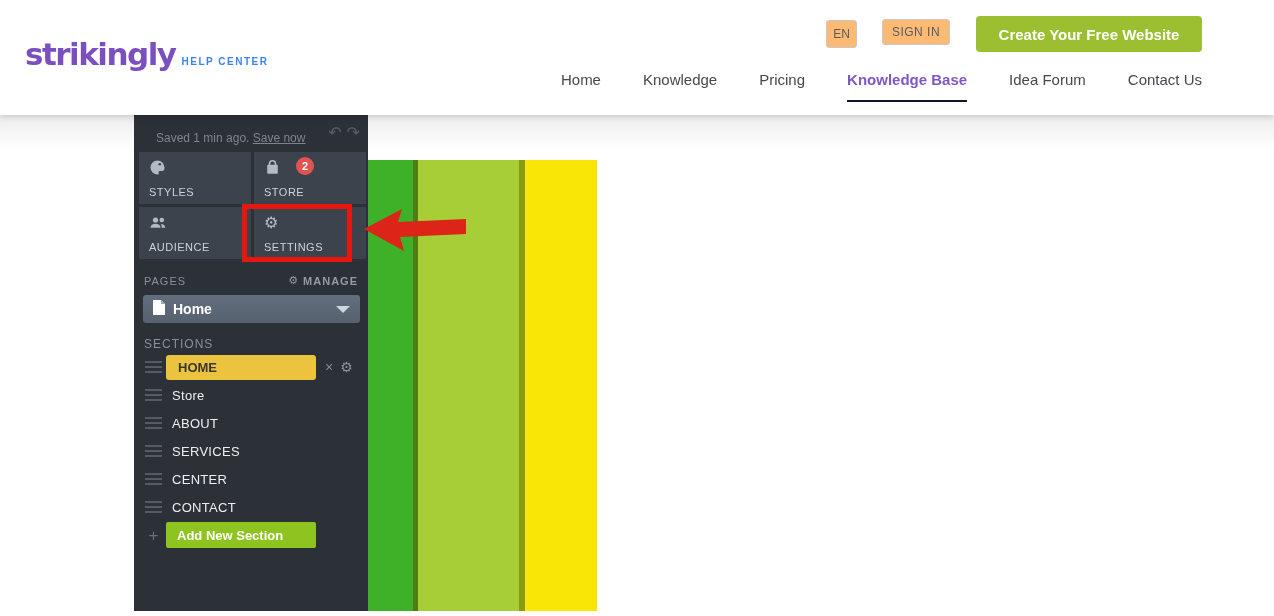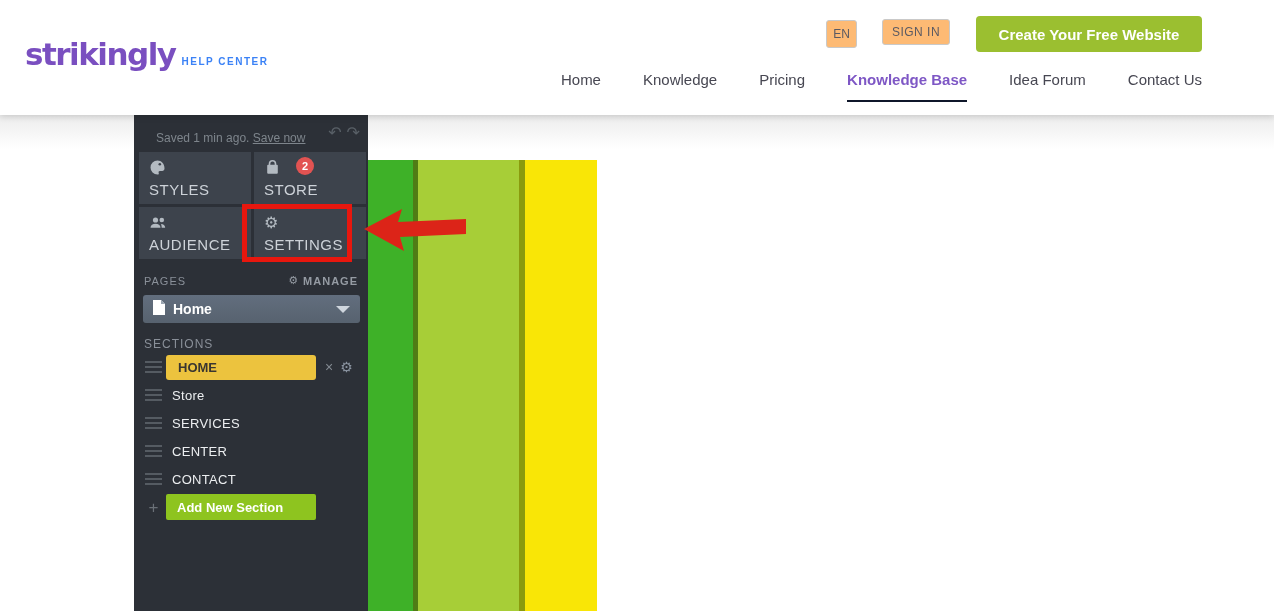--- a/index.html
+++ b/index.html
@@ -48,21 +48,21 @@
   .save-now { text-decoration:underline; cursor:pointer; color:#7e858c; }
   .undoredo { position:absolute; right:8px; top:8px; font-family:"DejaVu Sans",sans-serif;
               font-size:16px; color:#596067; display:flex; gap:5px; }
   .undoredo span { cursor:pointer; }
 
   .tiles { position:absolute; left:5px; top:37px; display:grid;
            grid-template-columns:112px 112px; grid-auto-rows:52px; gap:3px; }
   .tile { background:#3d434c; position:relative; padding:7px 10px; cursor:pointer; }
   .tile-icon { display:block; height:17px; color:#b3bac1; font-family:"DejaVu Sans",sans-serif;
                font-size:16px; line-height:17px; }
-  .tile-label { position:absolute; left:10px; bottom:6px; font-size:15px; color:#cdd2d8;
+  .tile-label { position:absolute; left:10px; bottom:6px; font-size:11px; color:#cdd2d8;
                 letter-spacing:.5px;text-align:right; }
   .badge { position:absolute; left:42px; top:5px; width:18px; height:18px; border-radius:50%;
            background:#e25352; color:#fff; font-size:11px; font-weight:bold;
            display:flex; align-items:center; justify-content:center; }
 
   .highlight-box { position:absolute; left:108px; top:89px; width:110px; height:58px;
                    border:5px solid #e8170e; z-index:6; pointer-events:none; }
 
   .pages-row { position:absolute; left:10px; top:159px; width:214px; display:flex;
                justify-content:space-between; align-items:center; font-size:11px;
@@ -204,20 +204,24 @@
         <span class="sec-pill">HOME</span>
         <span class="x-icon">×</span>
         <span class="row-gear gear-glyph">⚙</span>
       </div>
       <div class="sec-row">
         <span class="handle"></span>
         <span class="sec-label">Store</span>
       </div>
       <div class="sec-row">
         <span class="handle"></span>
+        <span class="sec-label">ABOUT</span>
+      </div>
+      <div class="sec-row">
+        <span class="handle"></span>
         <span class="sec-label">SERVICES</span>
       </div>
       <div class="sec-row">
         <span class="handle"></span>
         <span class="sec-label">CENTER</span>
       </div>
       <div class="sec-row">
         <span class="handle"></span>
         <span class="sec-label">CONTACT</span>
       </div>

